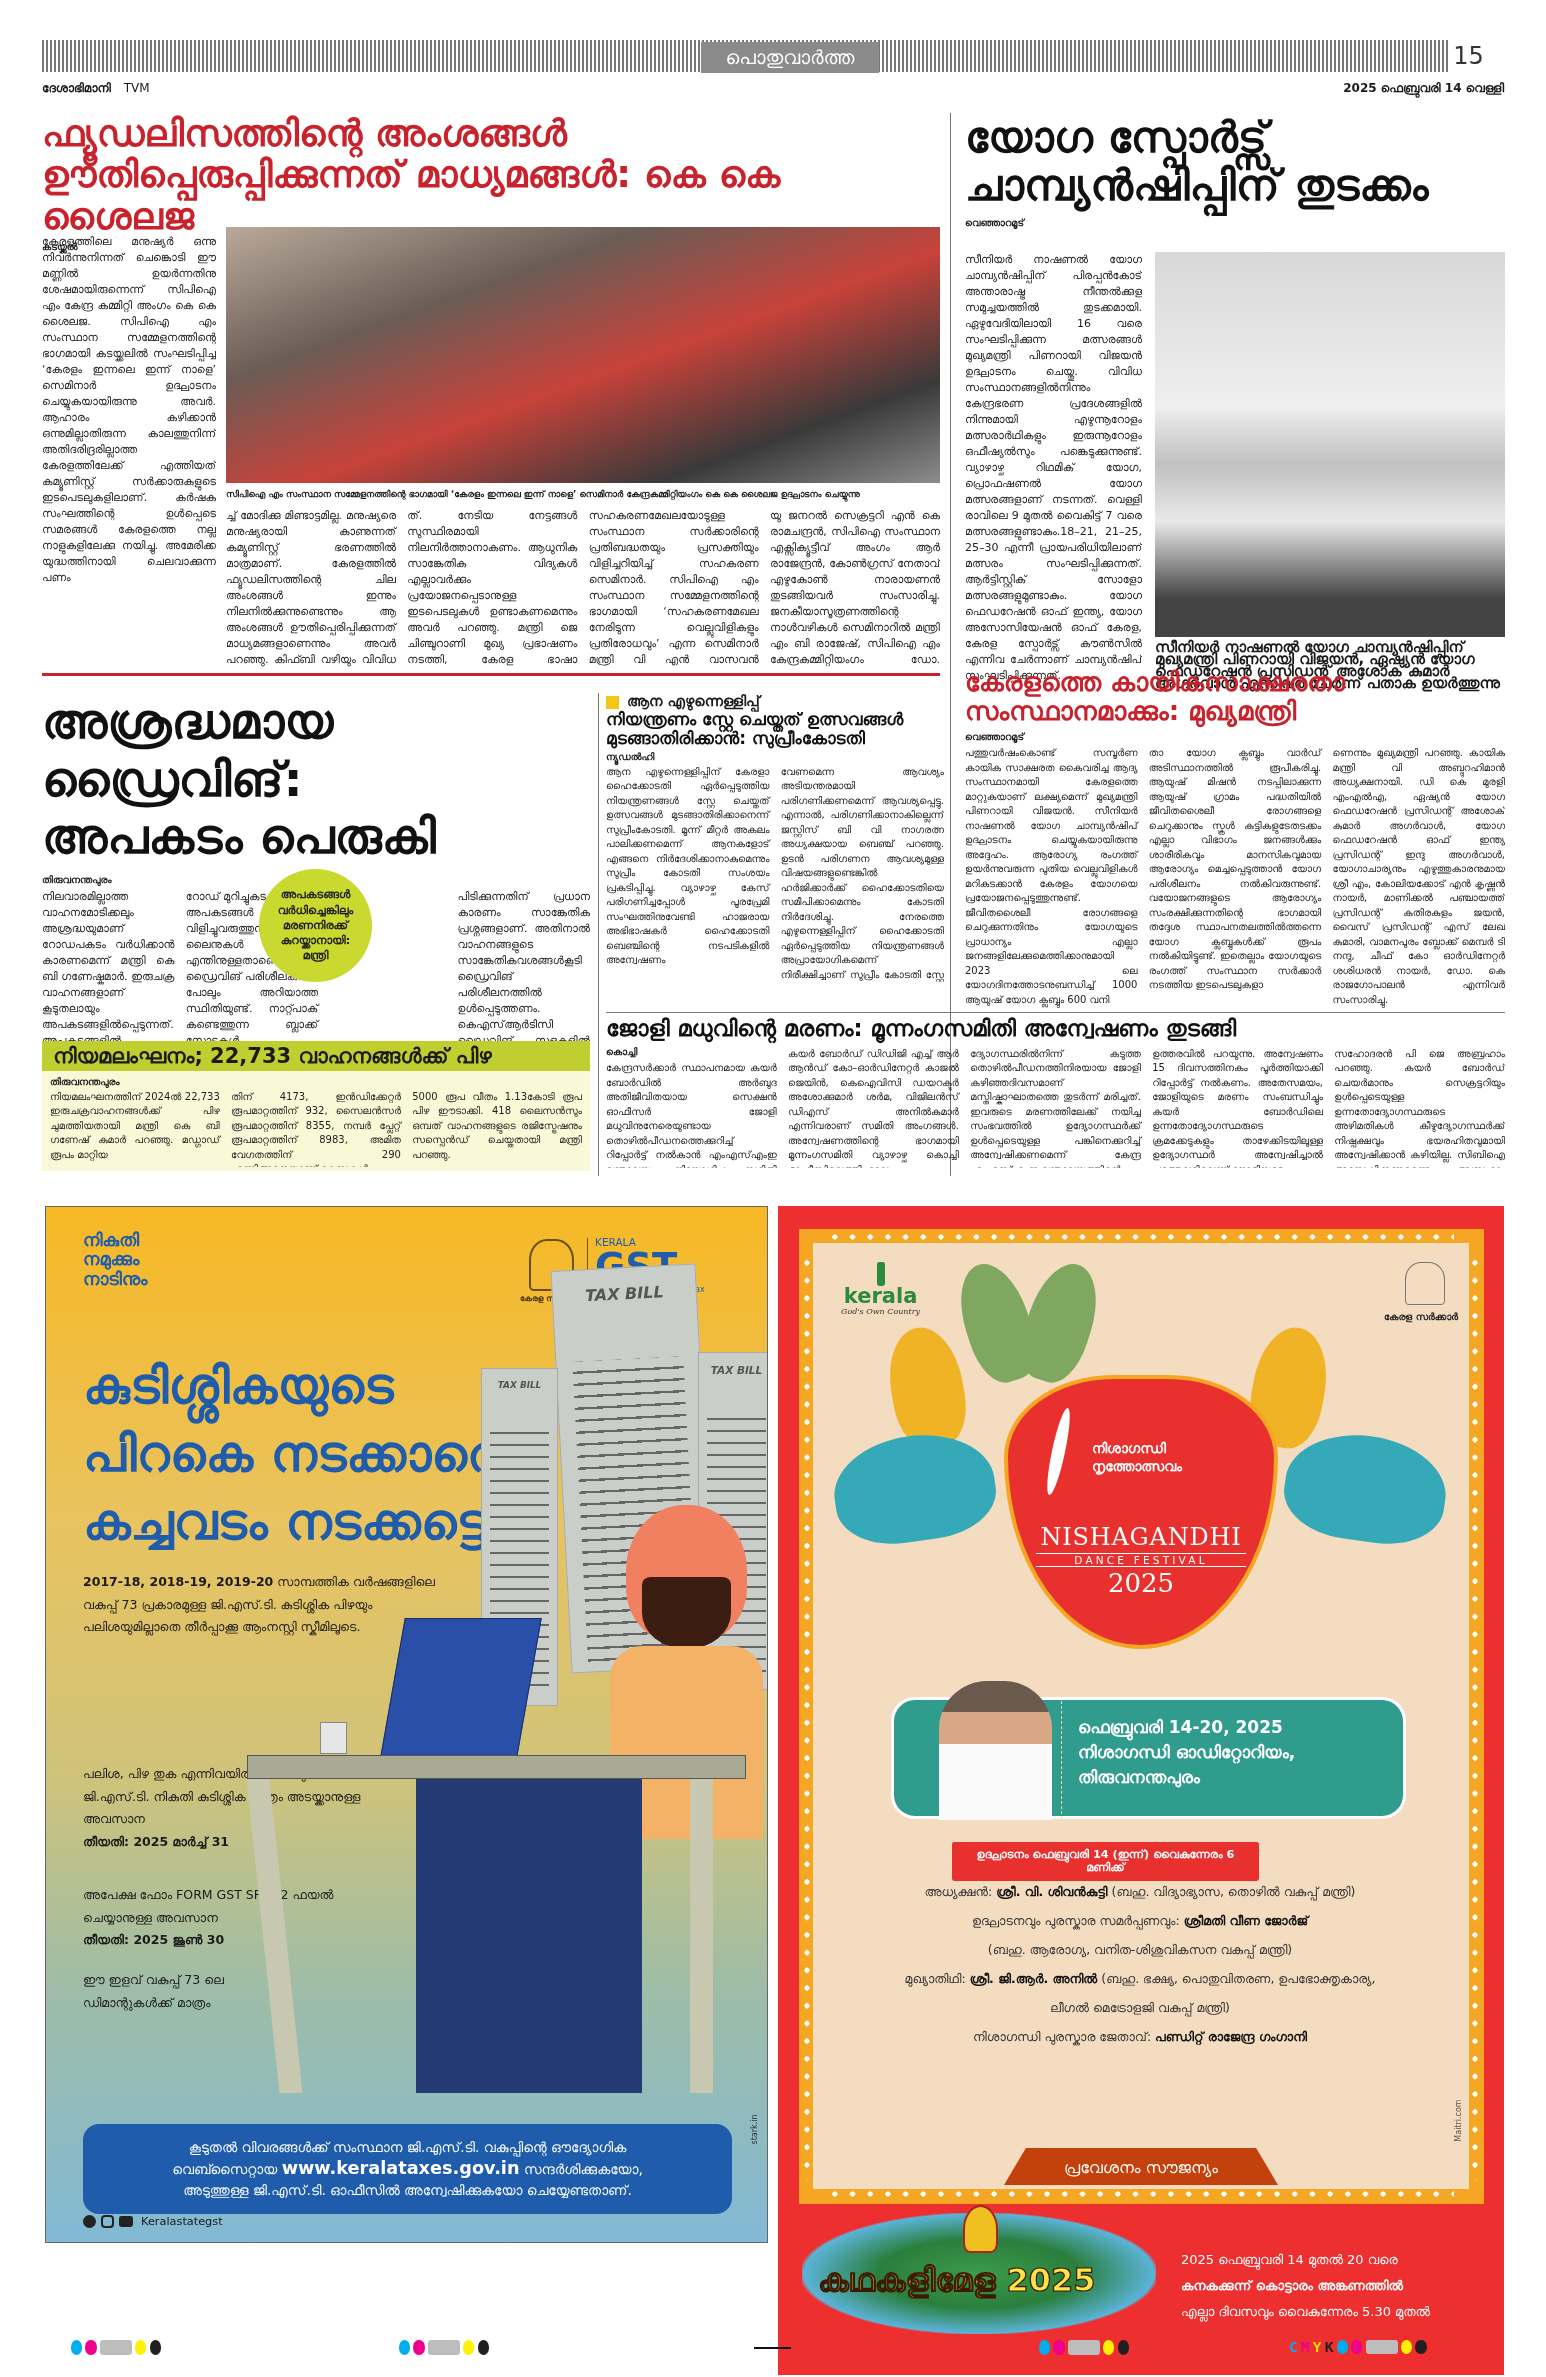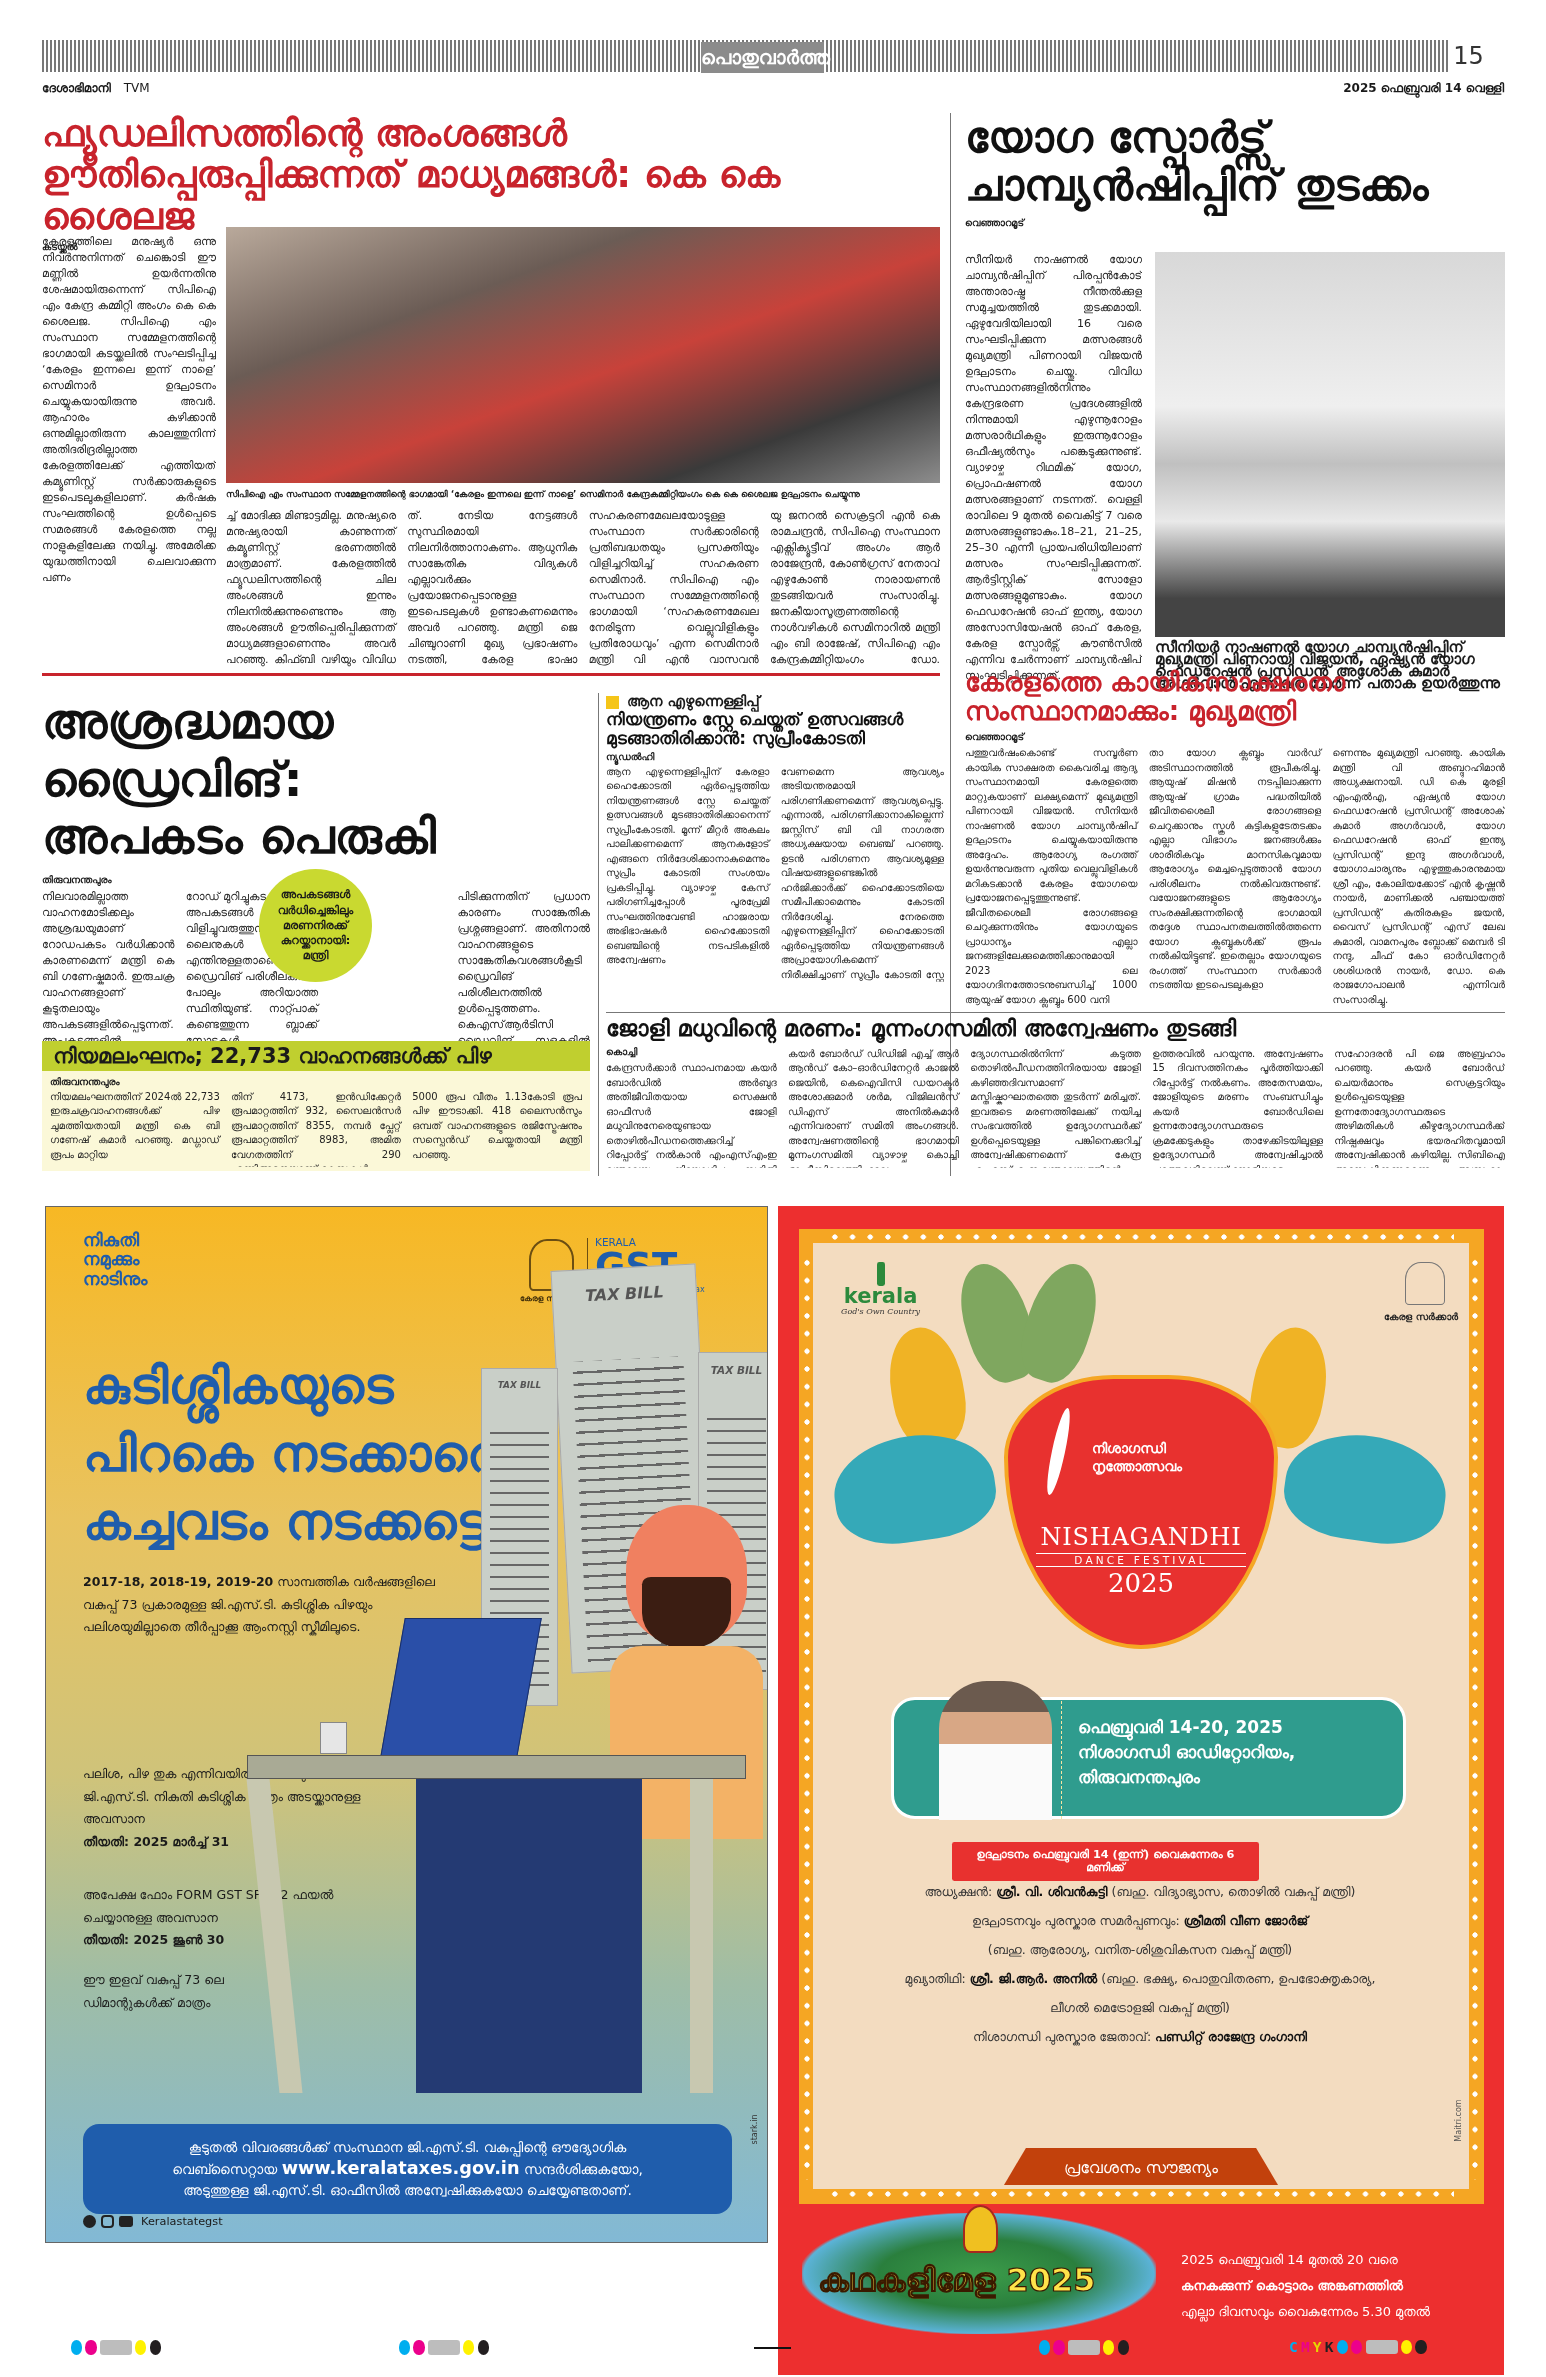--- a/index.html
+++ b/index.html
@@ -3,22 +3,22 @@
 <meta charset="utf-8">
 <style>
   * { box-sizing: border-box; margin: 0; padding: 0; }
   html, body { width: 1546px; height: 2377px; background: #fff; overflow: hidden; }
   body { position: relative; font-family: "DejaVu Sans", sans-serif; color: #1a1a1a; }
   .abs { position: absolute; }
 
   
   .hdr-stripes { left: 42px; top: 40px; width: 1443px; height: 32px;
     background: repeating-linear-gradient(90deg, #777 0 1.6px, #fff 1.6px 4px); }
-  .hdr-section { left: 701px; top: 42px; width: 123px; height: 31px; background: #8b8b8b; color: #fff;
-    font-size: 19.3px; font-weight: bold; text-align: center; line-height: 31px; }
+  .hdr-section { left: 701px; top: 42px; width: 178px; height: 31px; background: #8b8b8b; color: #fff;
+    font-size: 19.3px; font-weight: normal; text-align: center; line-height: 31px; }
   .hdr-page { left: 1450px; top: 40px; width: 37px; height: 32px; background: #fff; font-size: 24px; text-align: center; line-height: 32px; color: #333; }
   .hdr-paper { left: 42px; top: 81px; font-size: 12px; font-weight: bold; }
   .hdr-paper span { margin-left: 13px; font-weight: normal; }
   .hdr-date { right: 42px; top: 81px; font-size: 12px; font-weight: bold; }
 
   .red-head { color: #c8232c; font-weight: bold; line-height: 1.12; }
   .blk-head { color: #111; font-weight: bold; line-height: 1.12; }
   .dateline { font-size: 9.7px; font-weight: bold; }
   .body-text { font-size: 11px; line-height: 16px; text-align: justify; color: #222; }
   .cols { display: flex; gap: 11.3px; }

